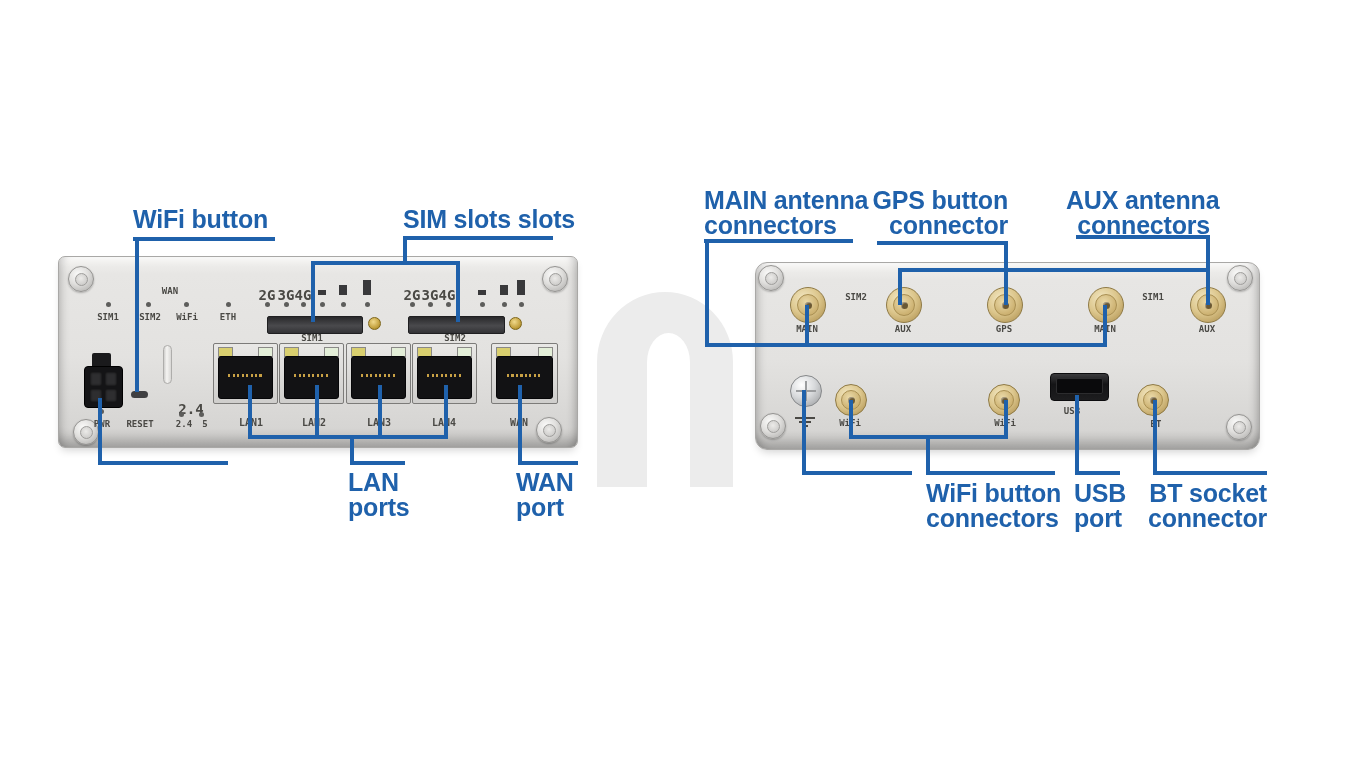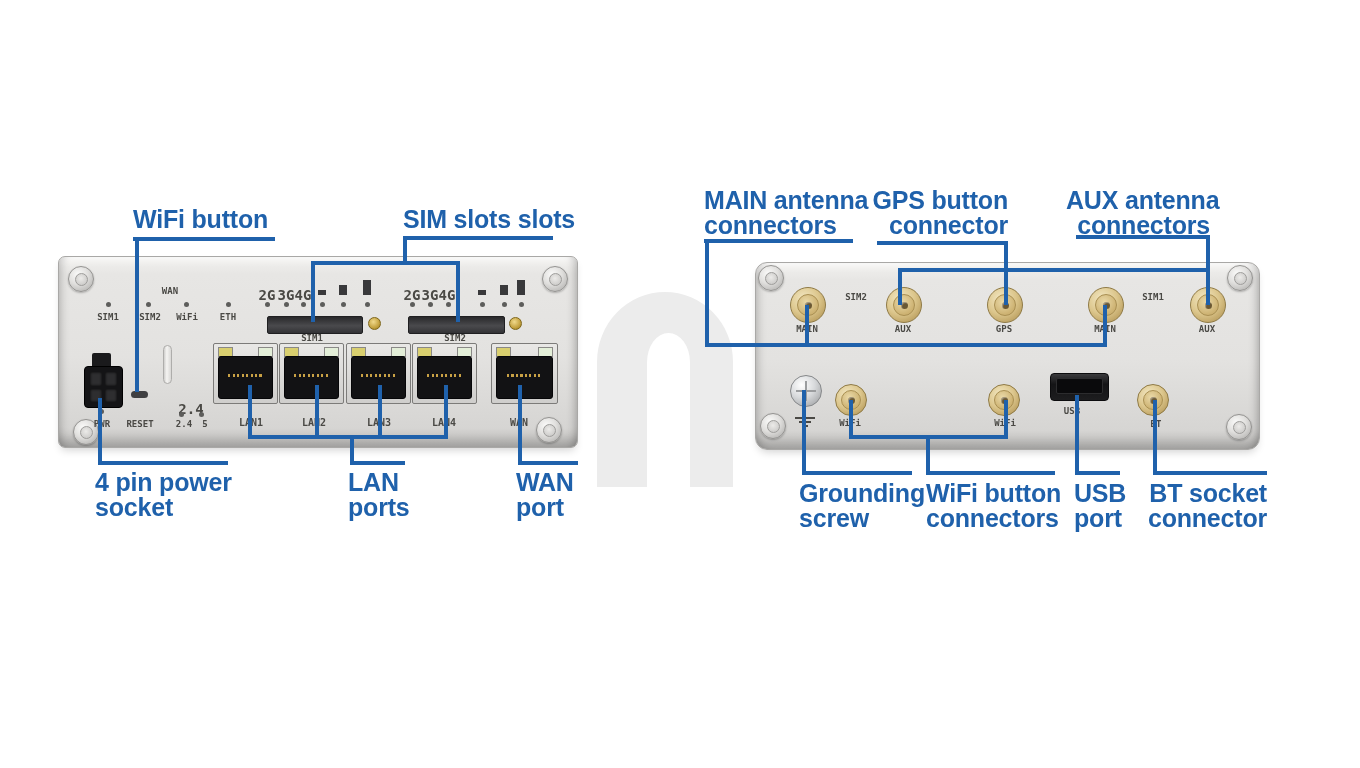--- a/index.html
+++ b/index.html
@@ -255,24 +255,20 @@
       <path d="M804,390 V473 M802,473 H912"></path>
       <path d="M851,400 V437 H1006 V400 M928,437 V473 H1055"></path>
       <path d="M1077,395 V473 M1075,473 H1120"></path>
       <path d="M1155,400 V473 H1267"></path>
     </g>
   </svg>
 
   <div class="cl" style="left:133px;top:207px">WiFi button</div>
   <div class="cl" style="left:403px;top:207px">SIM slots slots</div>
 
-  <div class="cl" style="left:95px;top:470px">
-    <div>4 pin power</div>
-    <div>socket</div>
-  </div>
   <div class="cl" style="left:348px;top:470px">
     <div>LAN</div>
     <div>ports</div>
   </div>
   <div class="cl" style="left:516px;top:470px">
     <div>WAN</div>
     <div>port</div>
   </div>
 
   <div class="cl" style="left:704px;top:188px">
@@ -281,24 +277,20 @@
   </div>
   <div class="cl r" style="left:870px;top:188px;width:138px">
     <div>GPS button</div>
     <div>connector</div>
   </div>
   <div class="cl r" style="left:1066px;top:188px;width:144px">
     <div>AUX antenna</div>
     <div>connectors</div>
   </div>
 
-  <div class="cl" style="left:799px;top:481px">
-    <div>Grounding</div>
-    <div>screw</div>
-  </div>
   <div class="cl" style="left:926px;top:481px">
     <div>WiFi button</div>
     <div>connectors</div>
   </div>
   <div class="cl" style="left:1074px;top:481px">
     <div>USB</div>
     <div>port</div>
   </div>
   <div class="cl r" style="left:1139px;top:481px;width:128px">
     <div>BT socket</div>

